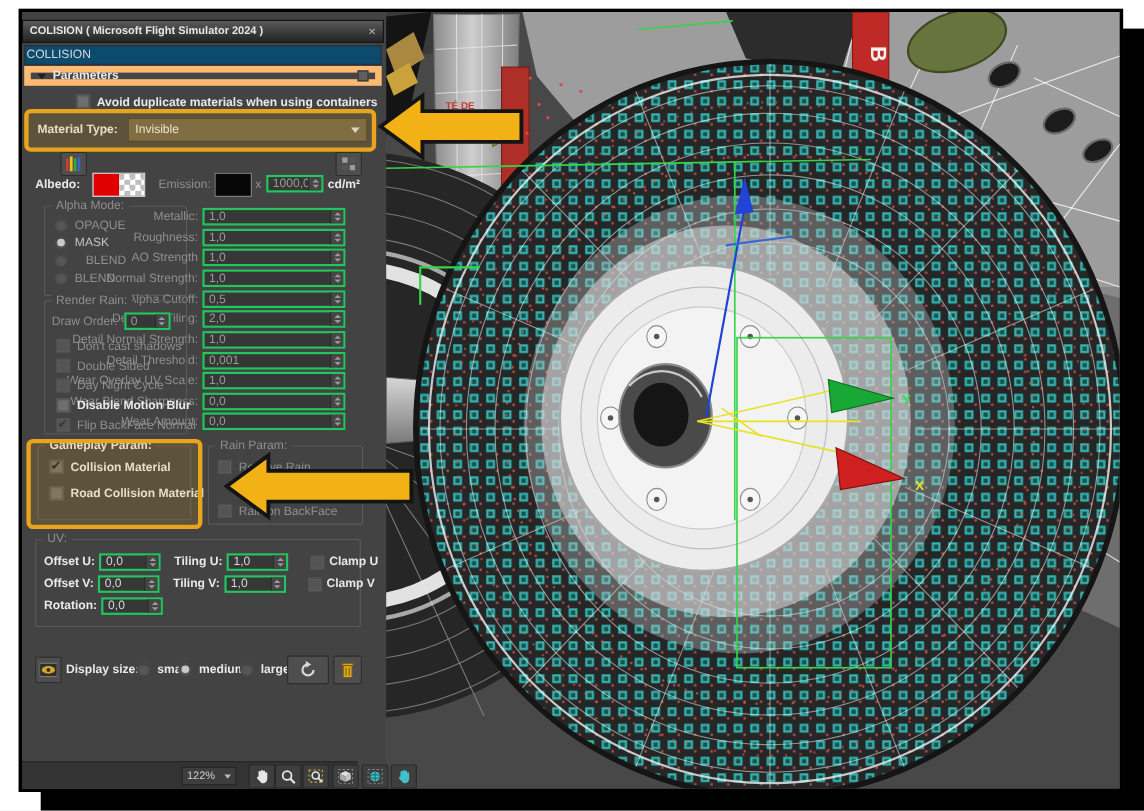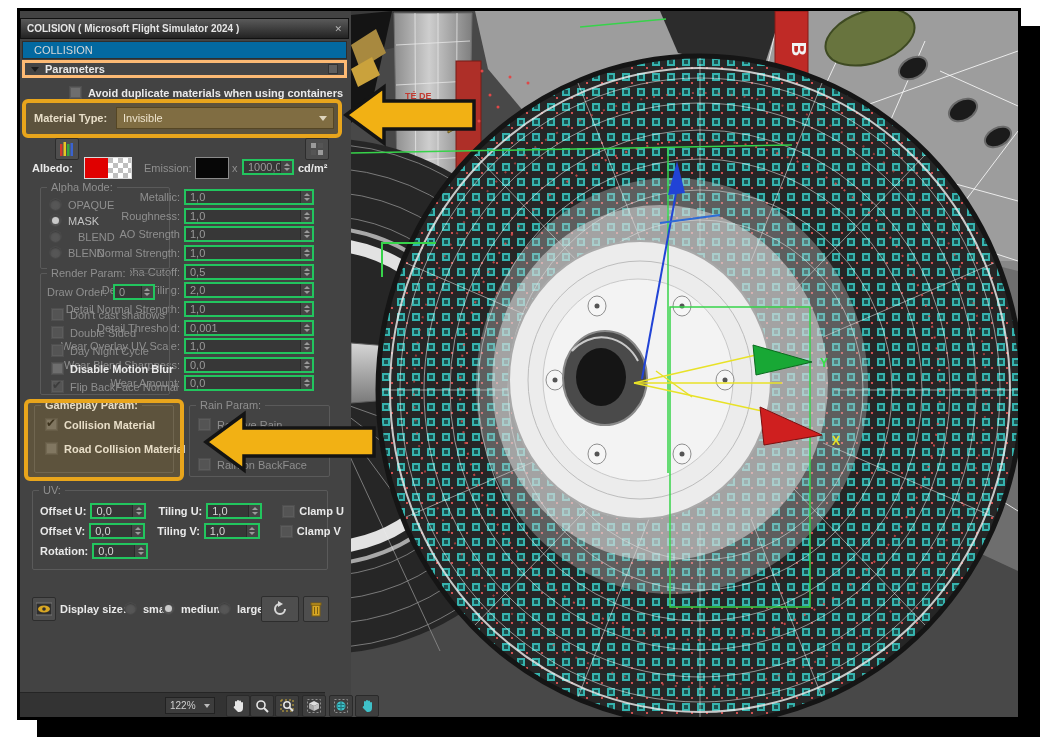--- a/index.html
+++ b/index.html
@@ -12,25 +12,25 @@
   #viewport{position:absolute;left:0;top:0;width:998px;height:706px;}
 
   
   #panel{position:absolute;left:0;top:0;width:331px;height:706px;background:#434343;z-index:2;
          font-size:11px;color:#cfcfcf;}
   .titlebar{position:absolute;left:0;top:7px;width:329px;height:21px;
             background:linear-gradient(#5a5a5a,#232323);border:1px solid #111;
             display:flex;align-items:center;padding:0 6px;box-sizing:border-box;}
   .titlebar .t{font-weight:bold;color:#e6e6e6;font-size:10px;white-space:nowrap;}
   .titlebar .close{margin-left:auto;color:#b5b5b5;font-size:9px;cursor:default;}
-  .namefield{position:absolute;left:2px;top:30px;width:325px;height:18px;background:#0369a1;
+  .namefield{position:absolute;left:2px;top:30px;width:325px;height:18px;background:#0c4a6e;
              border:1px solid #2e2e2e;color:#d8d8d8;display:flex;align-items:center;
-             padding-left:11px;box-sizing:border-box;}
+             padding-left:1px;box-sizing:border-box;}
   .rollout{position:absolute;left:2px;width:325px;height:18px;background:#454545;
-           border:3px solid #fdba74;display:flex;align-items:center;padding:0 6px;box-sizing:border-box;}
+           border:6px solid #fdba74;display:flex;align-items:center;padding:0 6px;box-sizing:border-box;}
   .rollout .arr{width:0;height:0;border-left:4px solid transparent;border-right:4px solid transparent;
                 border-top:5px solid #1d1d1d;margin-right:6px;}
   .rollout .rl{font-weight:bold;color:#e8e8e8;}
   .rollout .grip{margin-left:auto;width:8px;height:8px;background:#5f5f5f;border:1px solid #333;}
 
   .lbl{font-weight:bold;color:#e9e9e9;white-space:nowrap;}
   .dlbl{font-weight:normal;color:#8f8f8f;white-space:nowrap;}
 
   .cb{width:11px;height:11px;background:#6e6e6e;border:1px solid #4f4f4f;box-shadow:inset 0 0 0 1px #5c5c5c;
       position:relative;flex:none;}
@@ -453,21 +453,21 @@
             <span class="field">
               <span class="val">0,0</span>
               <span class="ud">
                 <i class="up"></i>
                 <i class="dn"></i>
               </span>
             </span>
           </div>
 
     <div class="grp" style="left:20px;top:262px;width:130px;height:122px;">
-      <span class="gl dlbl">Render Param:</span>
+      <span class="gl dlbl">Render Rain:</span>
       <div class="row" style="left:6px;top:10px;">
         <span class="dlbl">Draw Order:</span>
         <span class="field" style="width:42px;">
                 <span class="val">0</span>
                 <span class="ud">
                   <i class="up"></i>
                   <i class="dn"></i>
                 </span>
               </span>
       </div>

